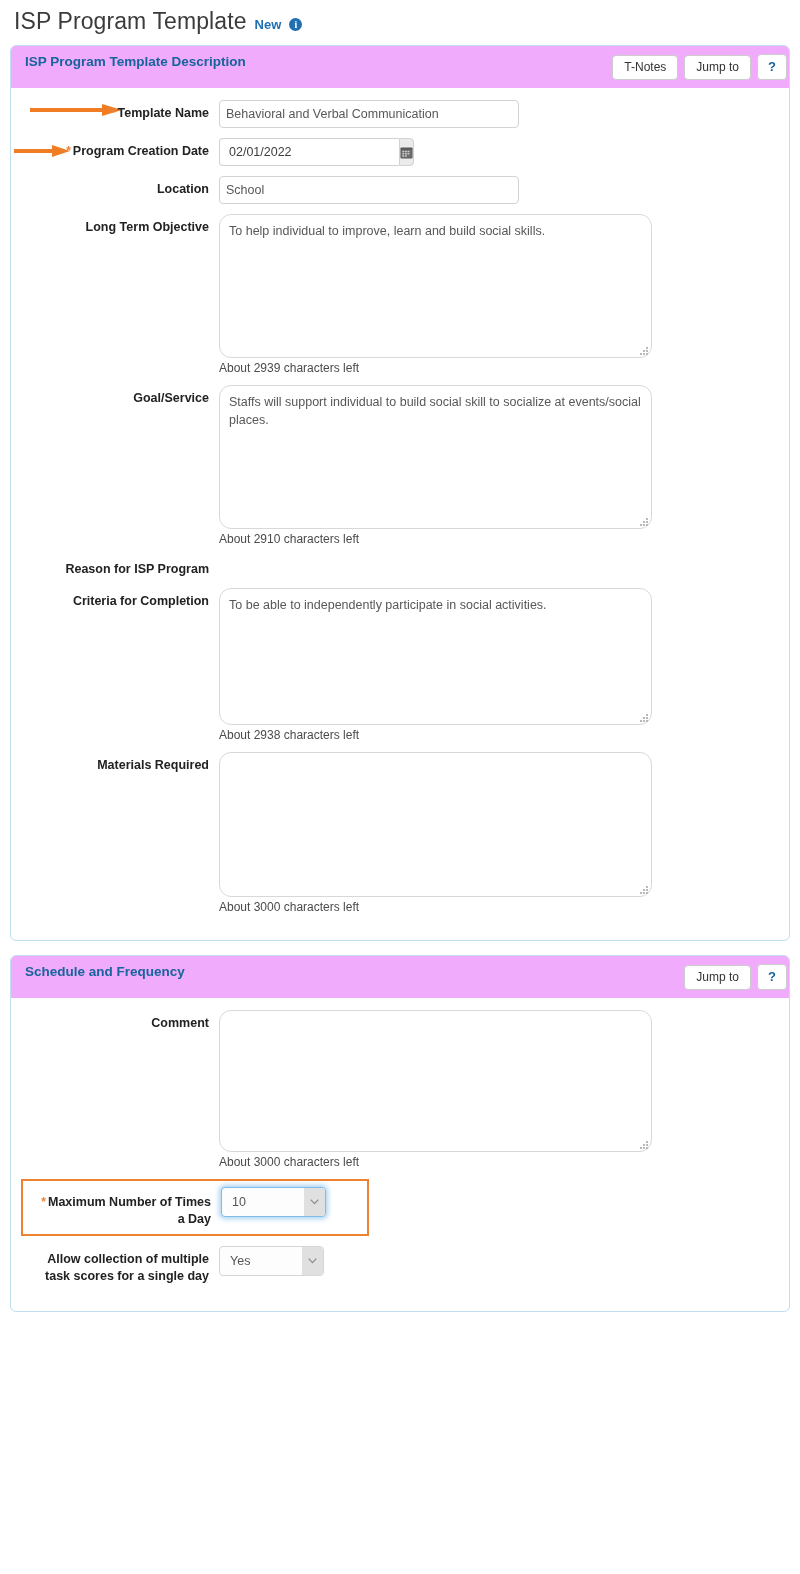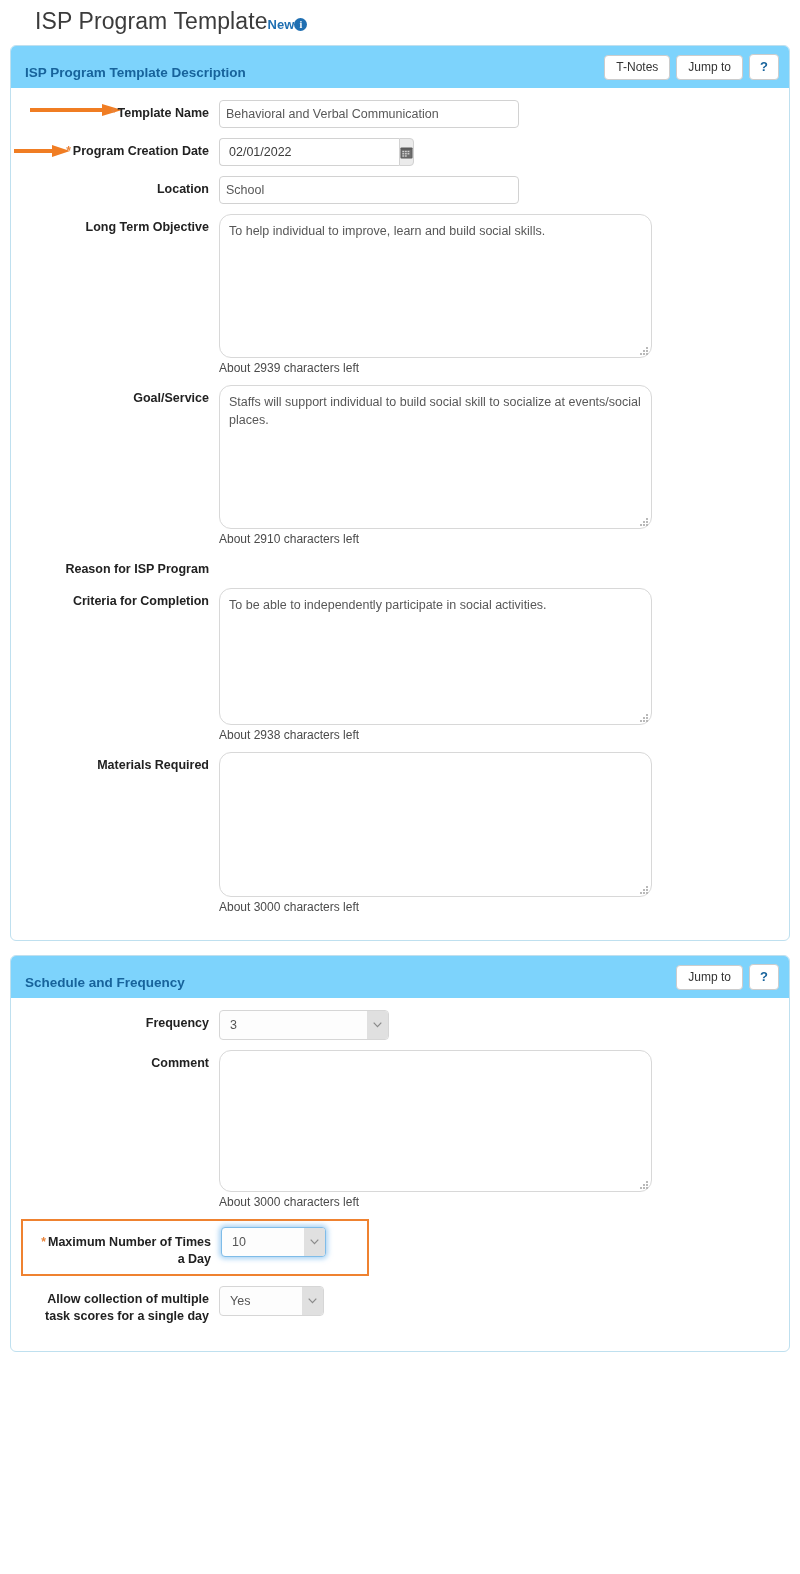--- a/index.html
+++ b/index.html
@@ -13,22 +13,22 @@
     width: 800px;
     min-height: 1574px;
     background: #ffffff;
     padding: 0;
   }
 
   
   .title-row {
     display: flex;
     align-items: baseline;
+    gap: 8px;
     padding: 8px 0 10px 14px;
-    margin-left: 21px;
   }
   .page-title {
     font-size: 23px;
     font-weight: 400;
     color: #3b3b3b;
     letter-spacing: .1px;
   }
   .badge-new {
     font-size: 13px;
     font-weight: bold;
@@ -51,25 +51,25 @@
 
   
   .panel {
     margin: 0 10px 14px 10px;
     border: 1px solid #bfe0ef;
     border-radius: 6px;
     background: #fff;
     overflow: hidden;
   }
   .panel-header {
-    background: #7dd3fc;
+    background: #f0abfc;
     display: flex;
-    align-items: flex-end;
+    align-items: flex-start;
     justify-content: space-between;
-    padding: 8px 10px 8px 14px;
+    padding: 8px 2px 8px 14px;
     min-height: 37px;
   }
   .panel-title {
     font-size: 13.5px;
     font-weight: bold;
     color: #17639b;
   }
   .panel-actions { display: flex; gap: 6px; align-items: center; }
   .btn {
     background: #fff;
@@ -404,35 +404,20 @@
   <div class="panel">
     <div class="panel-header">
       <span class="panel-title">Schedule and Frequency</span>
       <span class="panel-actions">
         <button class="btn">Jump to</button>
         <button class="btn btn-help">?</button>
       </span>
     </div>
     <div class="panel-body">
 
-      <div class="row">
-        <div class="label-cell">Frequency</div>
-        <div class="field-cell">
-          <span class="select-wrap">
-            <select class="sel sel-w170">
-              <option>3</option>
-            </select>
-            <span class="sel-arrow">
-              <svg width="9" height="6" viewBox="0 0 9 6">
-                  <path d="M0.7 0.7 L4.5 4.6 L8.3 0.7" stroke="#8a8a8a" stroke-width="1.2" fill="none"></path>
-                </svg>
-            </span>
-          </span>
-        </div>
-      </div>
 
 
       <div class="row">
         <div class="label-cell">Comment</div>
         <div class="field-cell">
           <div class="ta-wrap" style="position:relative;">
             <textarea class="textarea" style="height: 142px;"></textarea>
             <svg class="ta-grip" viewBox="0 0 10 10">
                 <g fill="#b9b9b9">
                   <rect x="7" y="1" width="2" height="2"></rect>

